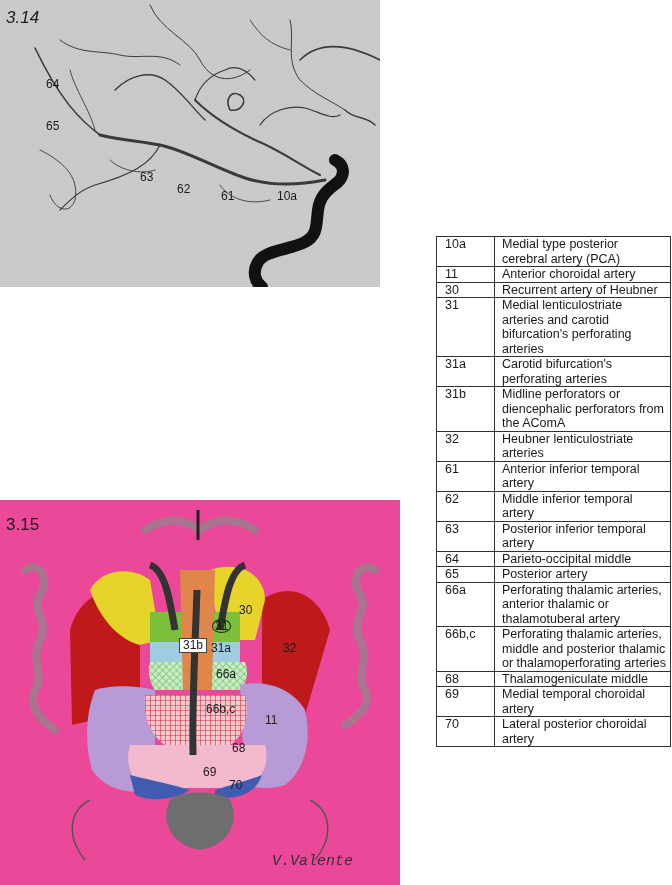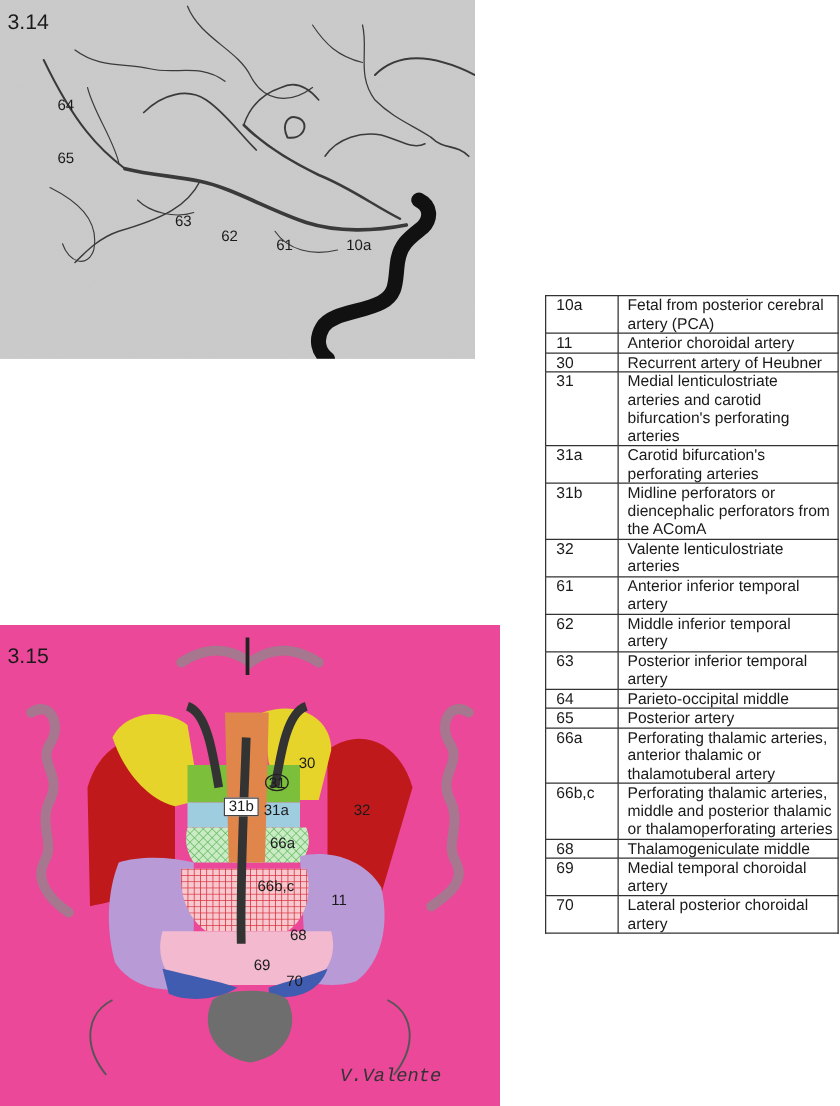--- a/index.html
+++ b/index.html
@@ -51,21 +51,21 @@
       <path d="M290 20 C295 40 285 60 300 80 C315 95 330 100 345 110" stroke-width="1"></path>
       <path d="M345 110 C355 120 365 115 375 125" stroke-width="1.4"></path>
       <path d="M220 185 C230 200 250 205 270 200" stroke-width="0.9"></path>
       <path d="M110 160 C120 170 140 175 155 170" stroke-width="0.9"></path>
       <path d="M70 70 C75 90 90 110 95 130" stroke-width="0.9"></path>
       <path d="M250 20 C260 35 270 45 290 50" stroke-width="0.9"></path>
     </g>
 
     <path d="M335 160 C345 165 345 175 338 182 C328 190 320 195 318 210 C316 225 318 235 305 242 C290 250 265 250 258 262 C252 272 255 282 262 287" fill="none" stroke="#111" stroke-width="12" stroke-linecap="round"></path>
   </svg>
-  <div class="fig-label" style="left:6px; top:8px;">3.14</div>
+  <div class="fig-label" style="left:6px; top:8px;font-style:italic;">3.14</div>
   <div class="angio-label" style="left:46px; top:77px;">64</div>
   <div class="angio-label" style="left:46px; top:119px;">65</div>
   <div class="angio-label" style="left:140px; top:170px;">63</div>
   <div class="angio-label" style="left:177px; top:182px;">62</div>
   <div class="angio-label" style="left:221px; top:189px;">61</div>
   <div class="angio-label" style="left:277px; top:189px;">10a</div>
 </div>
 
 <div id="drawing">
   <svg width="400" height="385" viewBox="0 0 400 385">
@@ -133,21 +133,21 @@
   <div class="draw-label" style="left:232px; top:241px;">68</div>
   <div class="draw-label" style="left:203px; top:265px;">69</div>
   <div class="draw-label" style="left:229px; top:278px;">70</div>
   <div class="signature" style="left:272px; top:353px;">V.Valente</div>
 </div>
 
 <table id="legend-table">
   <tbody id="legend-body">
     <tr>
         <td class="code">10a</td>
-        <td class="desc">Fetal from posterior cerebral artery (PCA)</td>
+        <td class="desc">Medial type posterior cerebral artery (PCA)</td>
       </tr>
     <tr>
         <td class="code">11</td>
         <td class="desc">Anterior choroidal artery</td>
       </tr>
     <tr>
         <td class="code">30</td>
         <td class="desc">Recurrent artery of Heubner</td>
       </tr>
     <tr>
@@ -157,21 +157,21 @@
     <tr>
         <td class="code">31a</td>
         <td class="desc">Carotid bifurcation's perforating arteries</td>
       </tr>
     <tr>
         <td class="code">31b</td>
         <td class="desc">Midline perforators or diencephalic perforators from the AComA</td>
       </tr>
     <tr>
         <td class="code">32</td>
-        <td class="desc">Valente lenticulostriate arteries</td>
+        <td class="desc">Heubner lenticulostriate arteries</td>
       </tr>
     <tr>
         <td class="code">61</td>
         <td class="desc">Anterior inferior temporal artery</td>
       </tr>
     <tr>
         <td class="code">62</td>
         <td class="desc">Middle inferior temporal artery</td>
       </tr>
     <tr>

